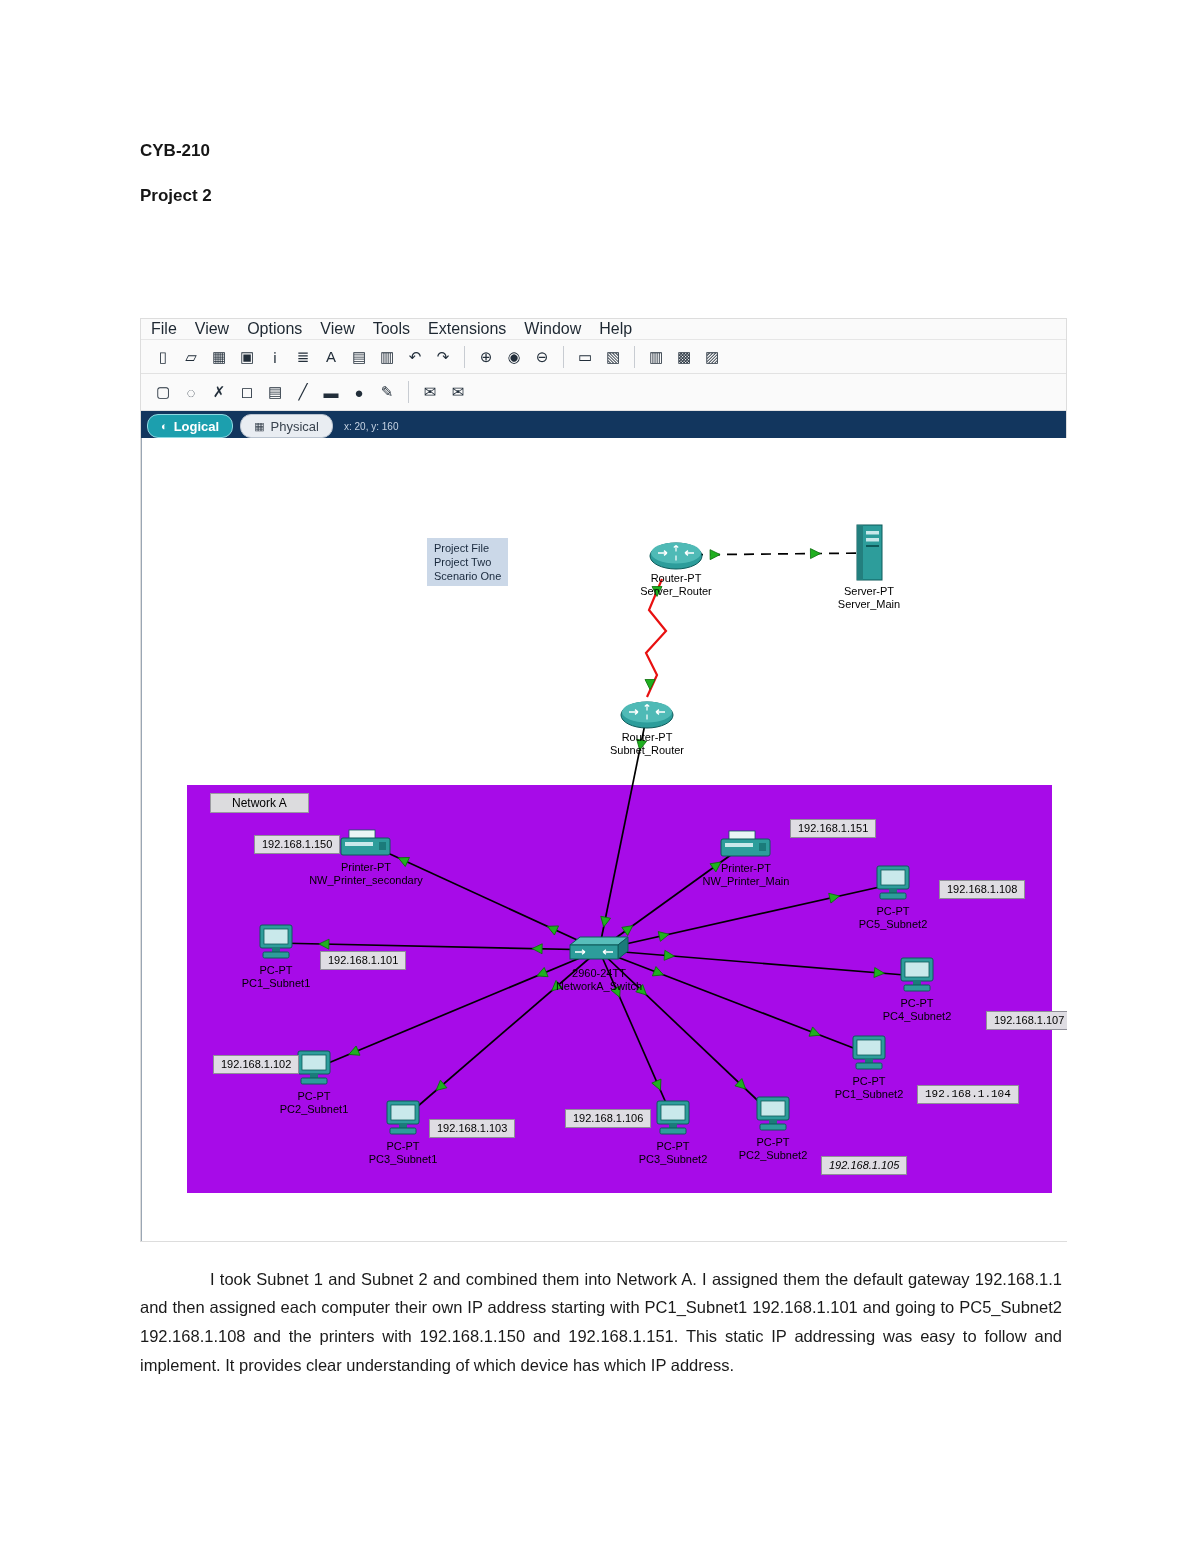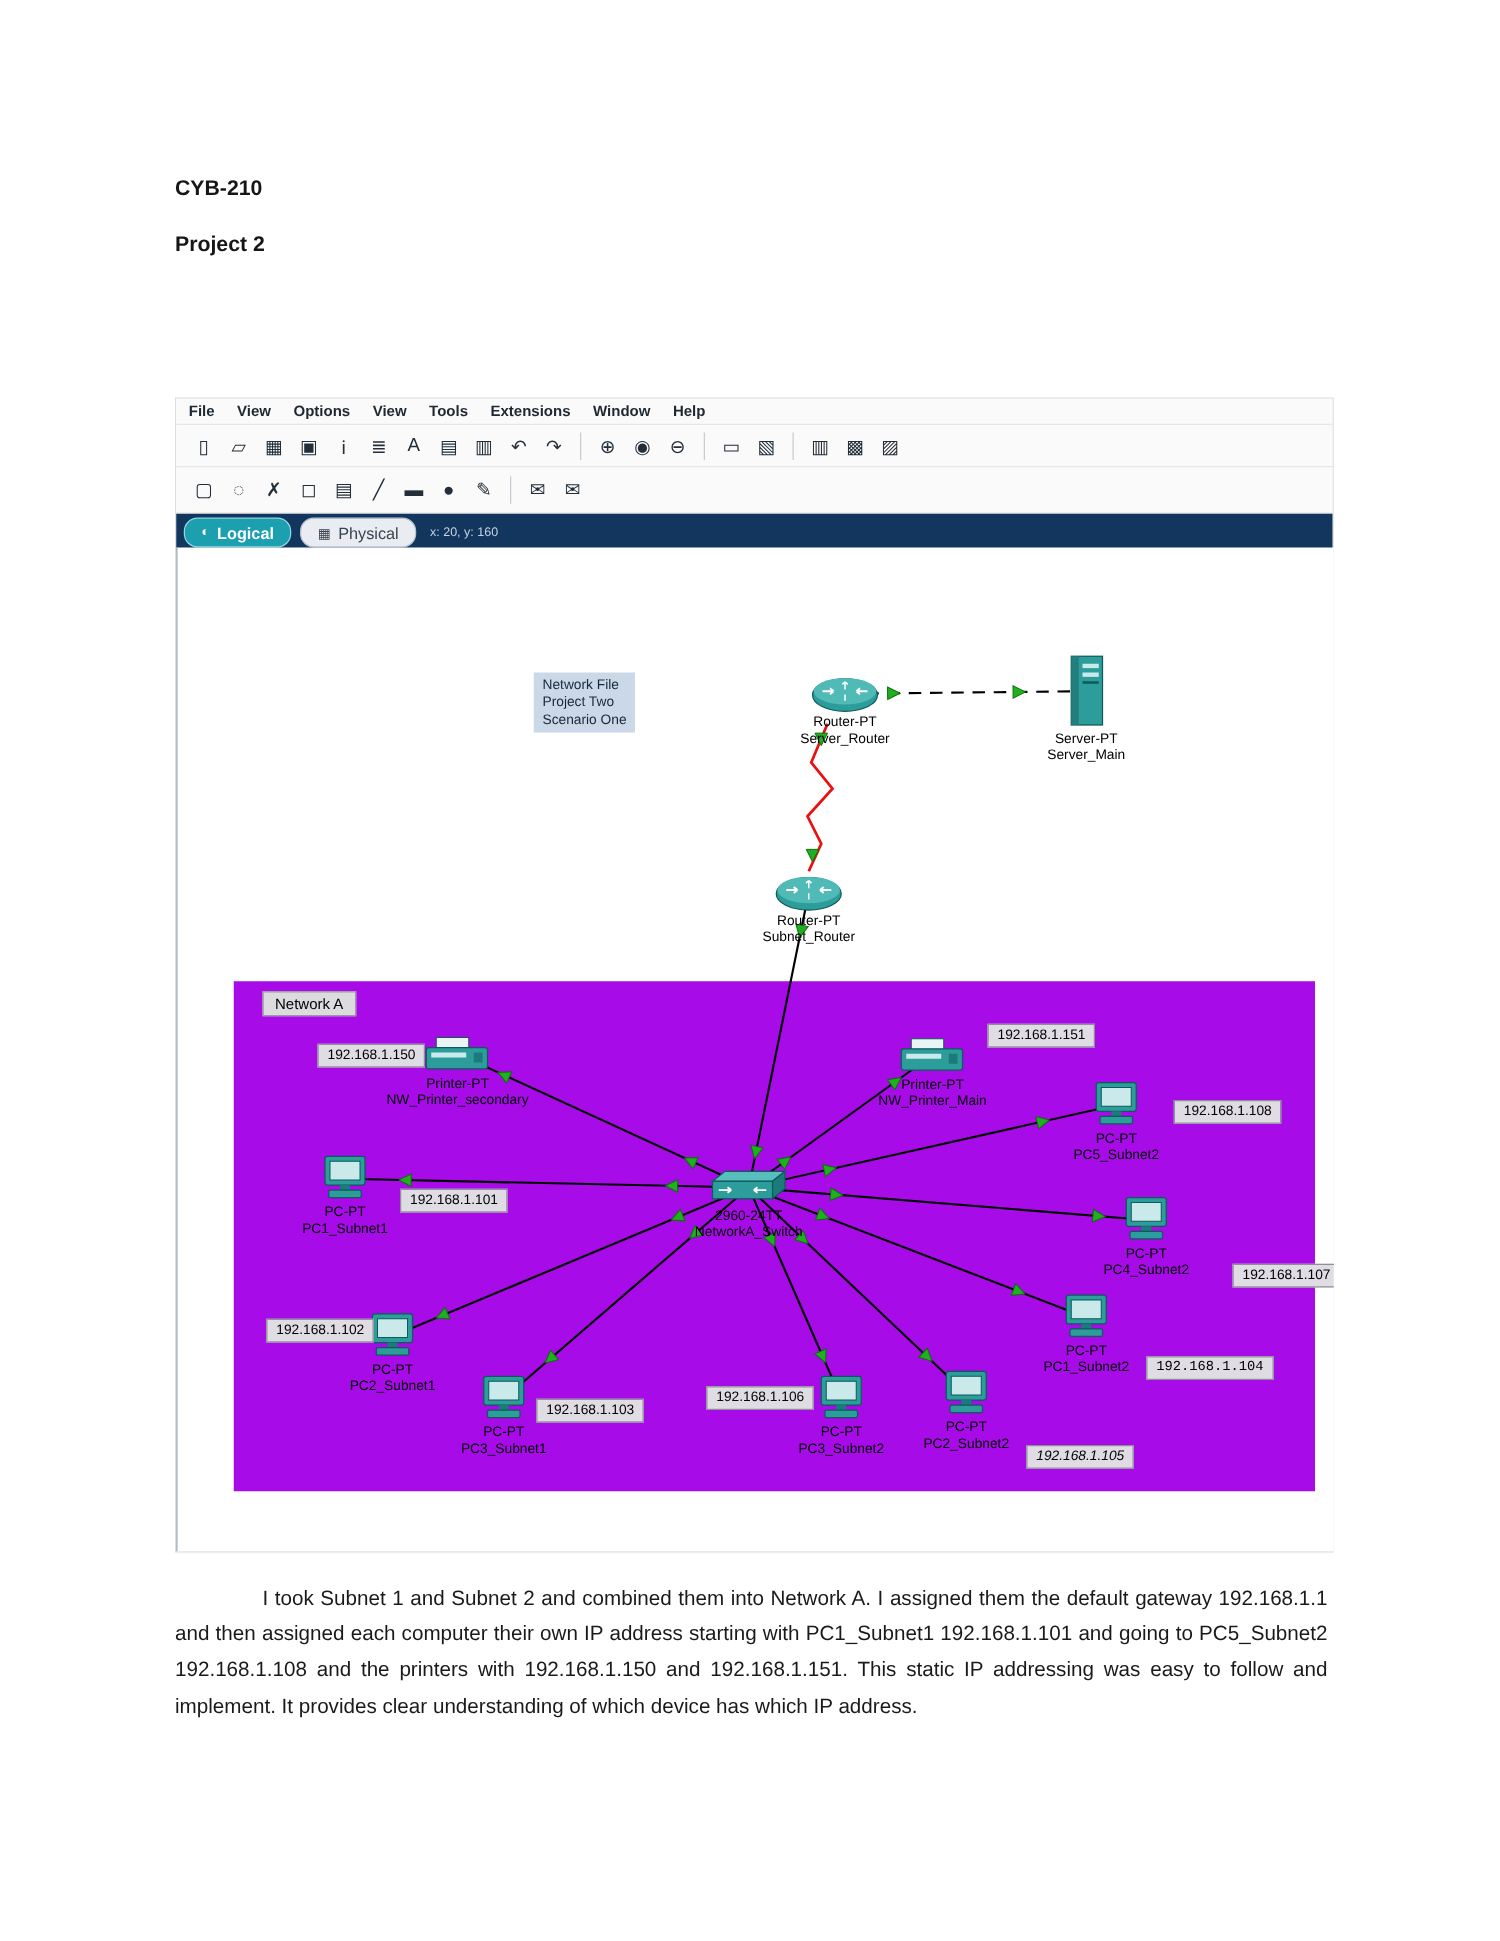--- a/index.html
+++ b/index.html
@@ -13,21 +13,21 @@
 
   
   .screenshot {
     position:absolute; left:140px; top:318px; width:925px; height:922px;
     background:#FCFCFC; border:1px solid #DDDDDD;
   }
   .menu-bar {
     display:flex; align-items:center; height:20px; padding-left:10px;
     border-bottom:1px solid #E6E6E6; background:#FAFAFA;
   }
-  .menu-item { font-size:12px; font-weight:bold; color:#1E2832; margin-right:18px; cursor:default; }
+  .menu-item { font-size:16px; font-weight:normal; color:#1E2832; margin-right:18px; cursor:default; }
 
   .toolbar {
     display:flex; align-items:center; height:33px; padding-left:8px;
     border-bottom:1px solid #E2E2E2; background:#FAFAFA;
   }
   .toolbar-draw { height:36px; }
   .tool-icon {
     width:28px; height:25px; display:flex; align-items:center; justify-content:center;
     font-size:15px; color:#222E3A; cursor:default;
   }
@@ -60,21 +60,21 @@
   .ip-label {
     position:absolute; background:#DFDDE3; border:1px solid #8F8F98;
     font-size:11px; line-height:13px; padding:2px 7px; color:#000; white-space:nowrap;
   }
   .note-box {
     position:absolute; background:#CBD8E8; color:#18283C;
     font-size:11px; line-height:14px; padding:3px 7px;
   }
   .net-label {
     position:absolute; background:#DCDCDE; border:1px solid #9A9AA0;
-    font-size:12px; padding:2px 9px; color:#000;
+    font-size:12px; padding:2px 21px; color:#000;
   }
 
   .body-par {
     position:absolute; left:140px; top:1248px; width:922px;
     font-size:16.5px; line-height:28.8px; color:#1A1A1A;
     text-align:justify; text-indent:70px;
   }
 </style>
 </head>
 <body>
@@ -183,21 +183,21 @@
           <polygon points="0,-5.5 -5,4.5 5,4.5" transform="translate(413.88,549.18) rotate(229.23061260314418)" fill="#1FAF1F" stroke="#0B6E0B" stroke-width="0.8"></polygon>
           <polygon points="0,-5.5 -5,4.5 5,4.5" transform="translate(298.24,648.89) rotate(229.23061260314418)" fill="#1FAF1F" stroke="#0B6E0B" stroke-width="0.8"></polygon>
           <line x1="457" y1="512" x2="531" y2="681" stroke="#000000" stroke-width="1.7"></line>
           <polygon points="0,-5.5 -5,4.5 5,4.5" transform="translate(475.5,554.25) rotate(156.35283959470837)" fill="#1FAF1F" stroke="#0B6E0B" stroke-width="0.8"></polygon>
           <polygon points="0,-5.5 -5,4.5 5,4.5" transform="translate(516.2,647.2) rotate(156.35283959470837)" fill="#1FAF1F" stroke="#0B6E0B" stroke-width="0.8"></polygon>
           <line x1="457" y1="512" x2="631" y2="677" stroke="#000000" stroke-width="1.7"></line>
           <polygon points="0,-5.5 -5,4.5 5,4.5" transform="translate(500.5,553.25) rotate(133.47923033885624)" fill="#1FAF1F" stroke="#0B6E0B" stroke-width="0.8"></polygon>
           <polygon points="0,-5.5 -5,4.5 5,4.5" transform="translate(599.68,647.3) rotate(133.47923033885624)" fill="#1FAF1F" stroke="#0B6E0B" stroke-width="0.8"></polygon>
         </svg>
         <div class="note-box" style="left: 285px; top: 100px;">
-          <div>Network File</div>
+          <div>Project File</div>
           <div>Project Two</div>
           <div>Scenario One</div>
         </div>
         <div class="net-label" style="left: 68px; top: 355px;">Network A</div>
         <div class="device-icon" style="left: 507px; top: 102px;"><svg width="54" height="30" viewBox="0 0 54 30">
             <ellipse cx="27" cy="16" rx="26" ry="13" fill="#2D9D9B" stroke="#0D5A5A"></ellipse>
             <ellipse cx="27" cy="13" rx="25" ry="10.5" fill="#4FBAB6"></ellipse>
             <path d="M9 13 L18 13 M18 13 L15 10.6 M18 13 L15 15.4 M45 13 L36 13 M36 13 L39 10.6 M36 13 L39 15.4" stroke="#ffffff" stroke-width="1.5" fill="none"></path>
             <path d="M27 5.5 L27 11.5 M27 5.5 L24.8 7.5 M27 5.5 L29.2 7.5 M27 20.5 L27 15.5" stroke="#ffffff" stroke-width="1.2" fill="none"></path>
           </svg></div>

